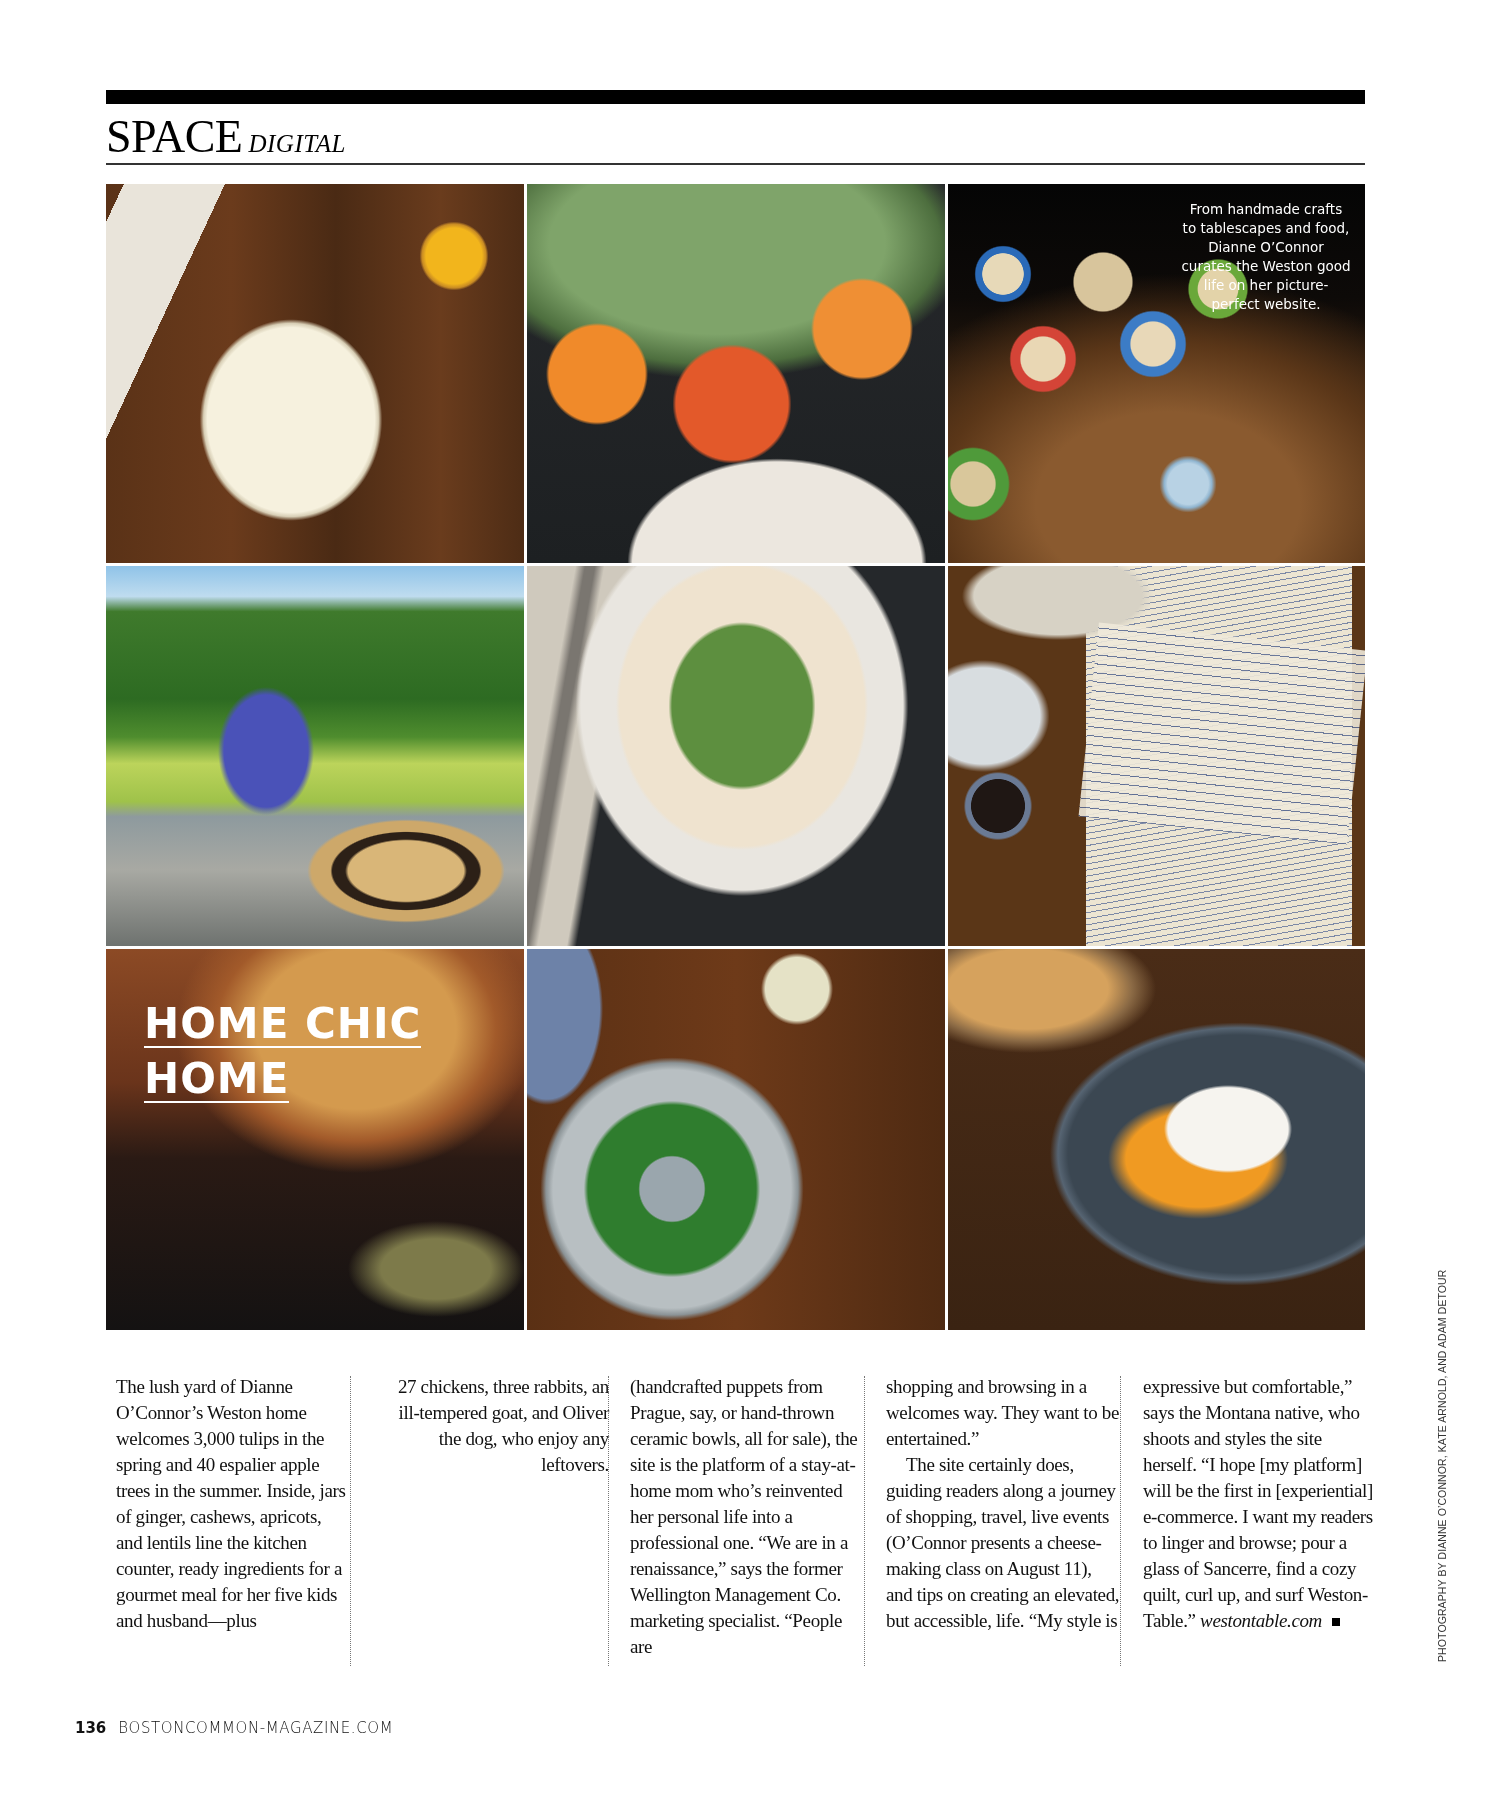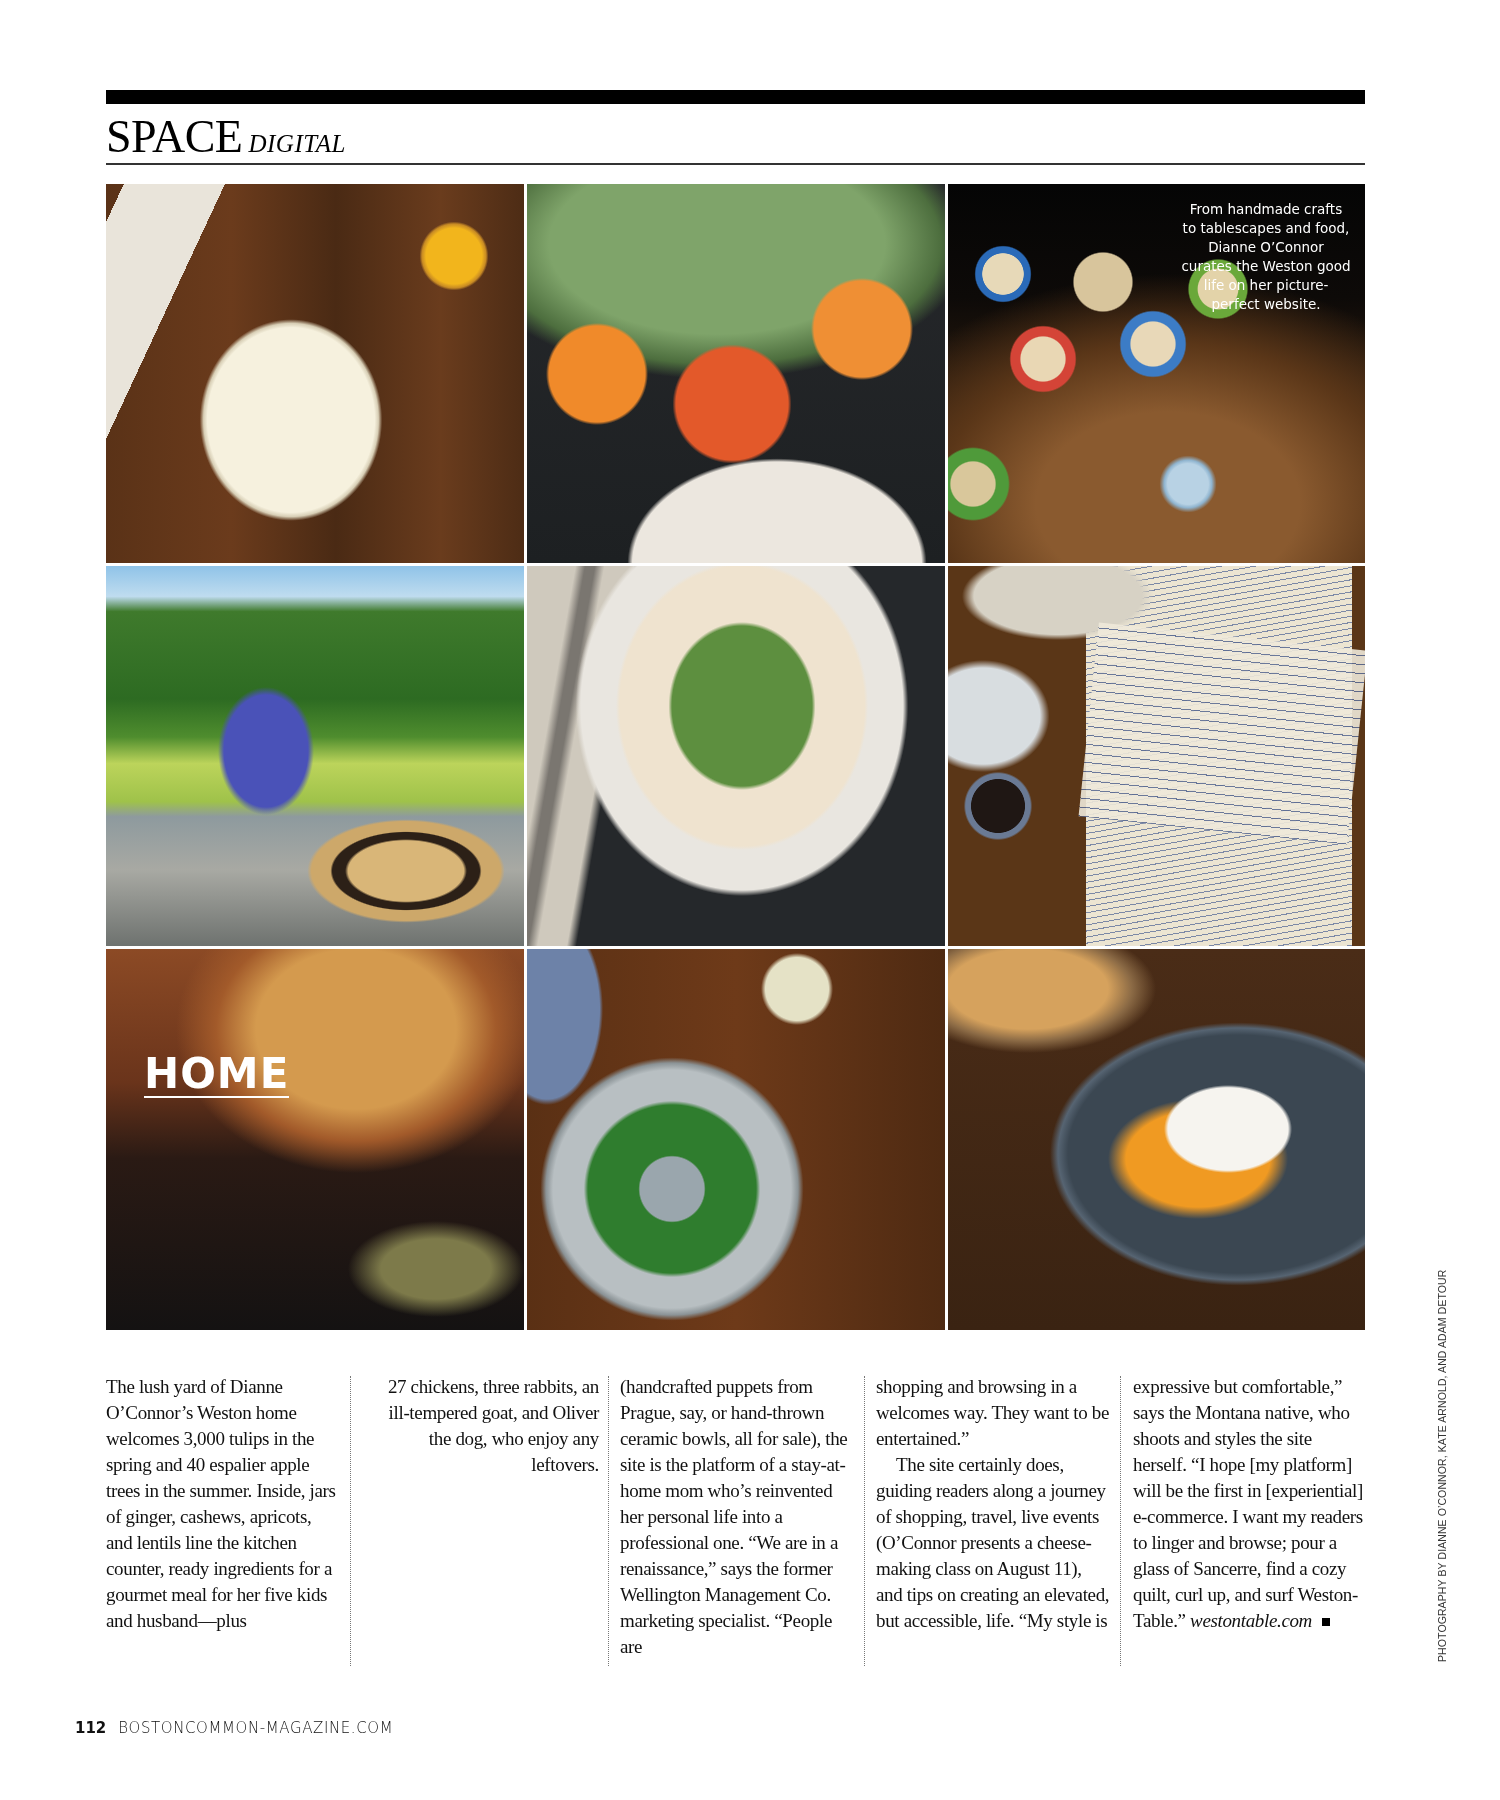--- a/index.html
+++ b/index.html
@@ -81,21 +81,21 @@
   .headline { position: absolute; left: 38px; top: 50px; font-family: "DejaVu Sans", sans-serif; font-weight: bold;
       color: #fff; font-size: 42px; line-height: 50px; letter-spacing: 1px; }
   .headline div { display: inline-block; border-bottom: 2px solid #fff; line-height: 44px; margin-bottom: 6px; }
   .dek { position: absolute; left: 38px; top: 174px; width: 340px; font-family: "Liberation Sans", sans-serif;
       color: #fff; font-size: 19px; line-height: 27px; letter-spacing: -0.2px; text-transform: uppercase; }
   .dek b { font-weight: bold; }
   .byline { display: block; font-weight: bold; font-size: 15.5px; line-height: 24px; letter-spacing: 0.3px; }
 
   .body-cols { position: absolute; top: 1374px; left: 106px; width: 1265px; height: 300px; }
   .col { position: absolute; top: 0; width: 236px; font-family: "Liberation Serif", serif; font-size: 19px;
-      line-height: 26px; color: #111; letter-spacing: -0.35px; }
+      line-height: 26px; color: #111; letter-spacing: -0.35px; margin-left: 10px; }
   .col p { margin: 0; }
   .col p.indent { text-indent: 20px; }
   .col em { font-style: italic; }
   .divider { position: absolute; top: 2px; height: 290px; border-left: 1px dotted #777; }
   .endmark { display: inline-block; width: 8px; height: 8px; background: #000; margin-left: 10px; vertical-align: 1px; }
 
   .credit { position: absolute; left: 1436px; top: 1662px; transform-origin: 0 0; transform: rotate(-90deg);
       font-family: "Liberation Sans", sans-serif; font-size: 10.5px; color: #333; white-space: nowrap; letter-spacing: 0.1px; }
 
   .footer { position: absolute; left: 75px; top: 1719px; font-family: "DejaVu Sans", sans-serif; font-size: 15px; color: #111; white-space: nowrap; }
@@ -117,21 +117,21 @@
   <div class="cell c2 r0 p-balls">
     <div class="photo-caption">From handmade crafts to tablescapes and food, Dianne O’Connor curates the Weston good life on her picture-perfect website.</div>
   </div>
 
   <div class="cell c0 r1 p-meadow"></div>
   <div class="cell c1 r1 p-pizza-bottom"></div>
   <div class="cell c2 r1 p-menu"></div>
 
   <div class="cell c0 r2 p-honey">
     <div class="headline">
-      <br>
+      <div>HOME CHIC</div><br>
       <div>HOME</div>
     </div>
   </div>
   <div class="cell c1 r2 p-salad"></div>
   <div class="cell c2 r2 p-tomatoes"></div>
 </div>
 
 <div class="body-cols">
   <div class="col" style="left:0px;">
     <p>The lush yard of Dianne O’Connor’s Weston home welcomes 3,000 tulips in the spring and 40 espalier apple trees in the summer. Inside, jars of ginger, cashews, apricots, and lentils line the kitchen counter, ready ingredients for a gourmet meal for her five kids and husband—plus</p>
@@ -151,14 +151,14 @@
   </div>
   <div class="divider" style="left:1014px;"></div>
   <div class="col" style="left:1027px;">
     <p><span>expressive but comfortable,” says the Montana native, who shoots and styles the site herself. “I hope [my platform] will be the first in [experiential] e-commerce. I want my readers to linger and browse; pour a glass of Sancerre, find a cozy quilt, curl up, and surf Weston-Table.” </span><em>westontable.com</em><span class="endmark"></span></p>
   </div>
 </div>
 
 <div class="credit">PHOTOGRAPHY BY DIANNE O’CONNOR, KATE ARNOLD, AND ADAM DETOUR</div>
 
 <div class="footer">
-  <span class="pagenum">112</span><span class="site">BOSTONCOMMON-MAGAZINE.COM</span>
+  <span class="pagenum">136</span><span class="site">BOSTONCOMMON-MAGAZINE.COM</span>
 </div>
 
 </body></html>

